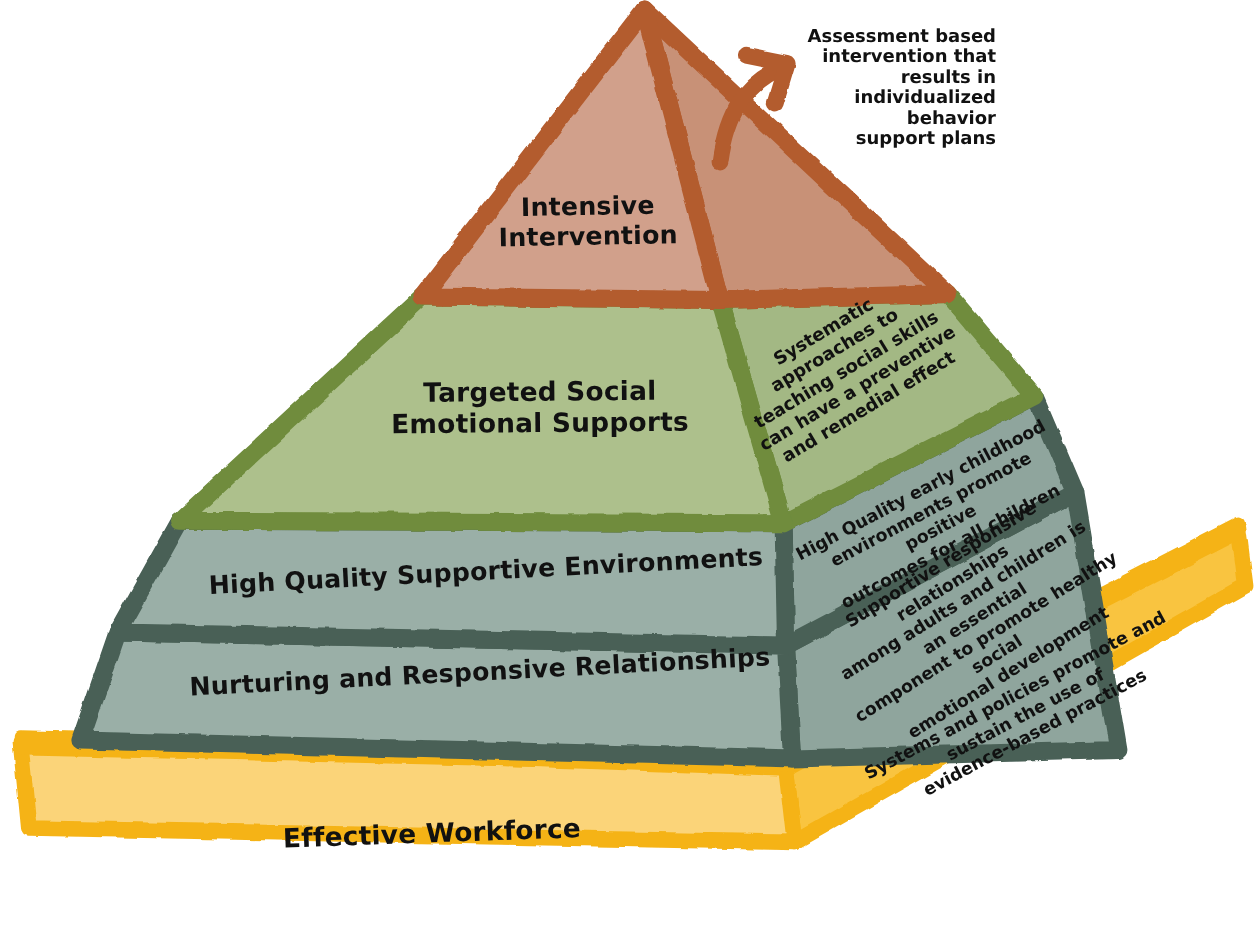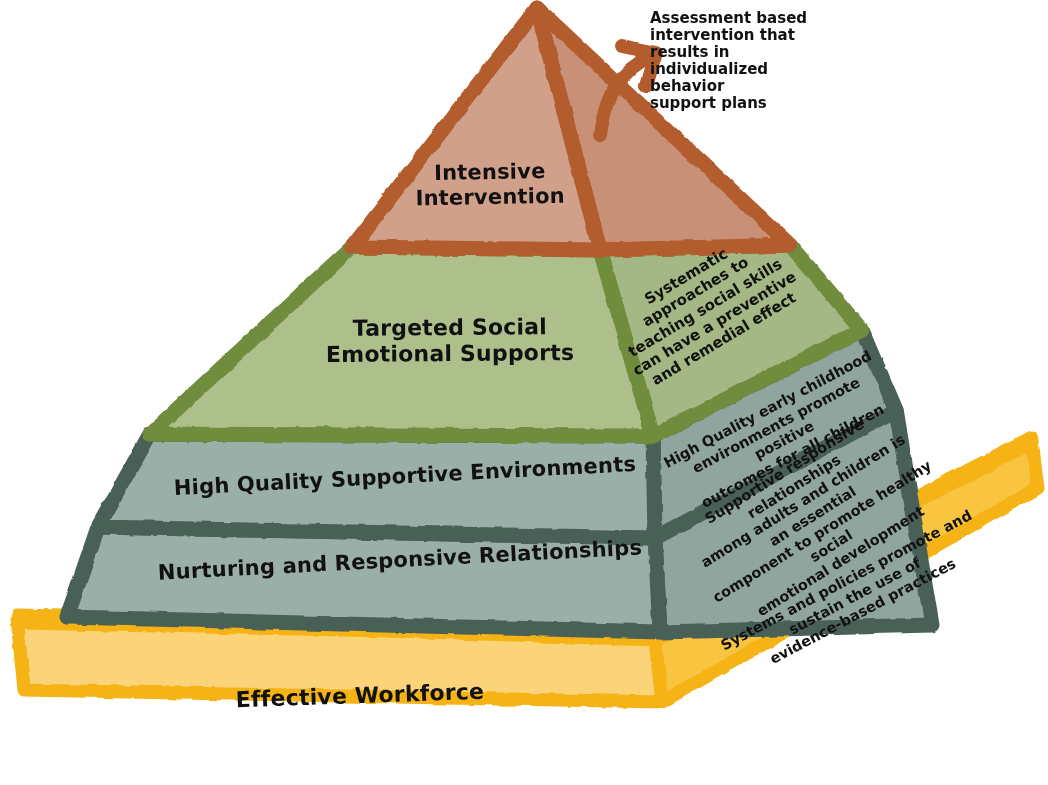--- a/index.html
+++ b/index.html
@@ -3,22 +3,22 @@
 <meta charset="utf-8">
 <style>
   html,body{margin:0;padding:0;background:#ffffff;}
   body{width:1048px;height:785px;overflow:hidden;font-family:"DejaVu Sans",sans-serif;}
   #stage{position:relative;width:1048px;height:785px;background:#fff;}
   svg#pyr{position:absolute;left:0;top:0;width:1048px;height:785px;}
   .lbl{position:absolute;color:#111;font-family:"DejaVu Sans",sans-serif;font-weight:600;
        text-align:center;line-height:1.18;white-space:pre-line;pointer-events:none;}
   .front-lbl{letter-spacing:.2px;}
   .side-lbl{font-weight:600;line-height:1.22;text-align:center;}
-  #ann{position:absolute;left:650px;top:10px;width:180px;font-size:15px;font-weight:600;
-       color:#111;text-align:left;line-height:1.13;white-space:pre-line;}
+  #ann{position:absolute;left:650px;top:22px;width:180px;font-size:15px;font-weight:600;
+       color:#111;text-align:right;line-height:1.13;white-space:pre-line;}
 </style>
 </head>
 <body>
 
 <div id="stage">
 
   <svg id="pyr" viewBox="0 0 1048 785">
     <defs>
       <filter id="rough" x="-20%" y="-20%" width="140%" height="140%">
         <feTurbulence type="fractalNoise" baseFrequency="0.05" numOctaves="3" seed="7" result="n"></feTurbulence>

